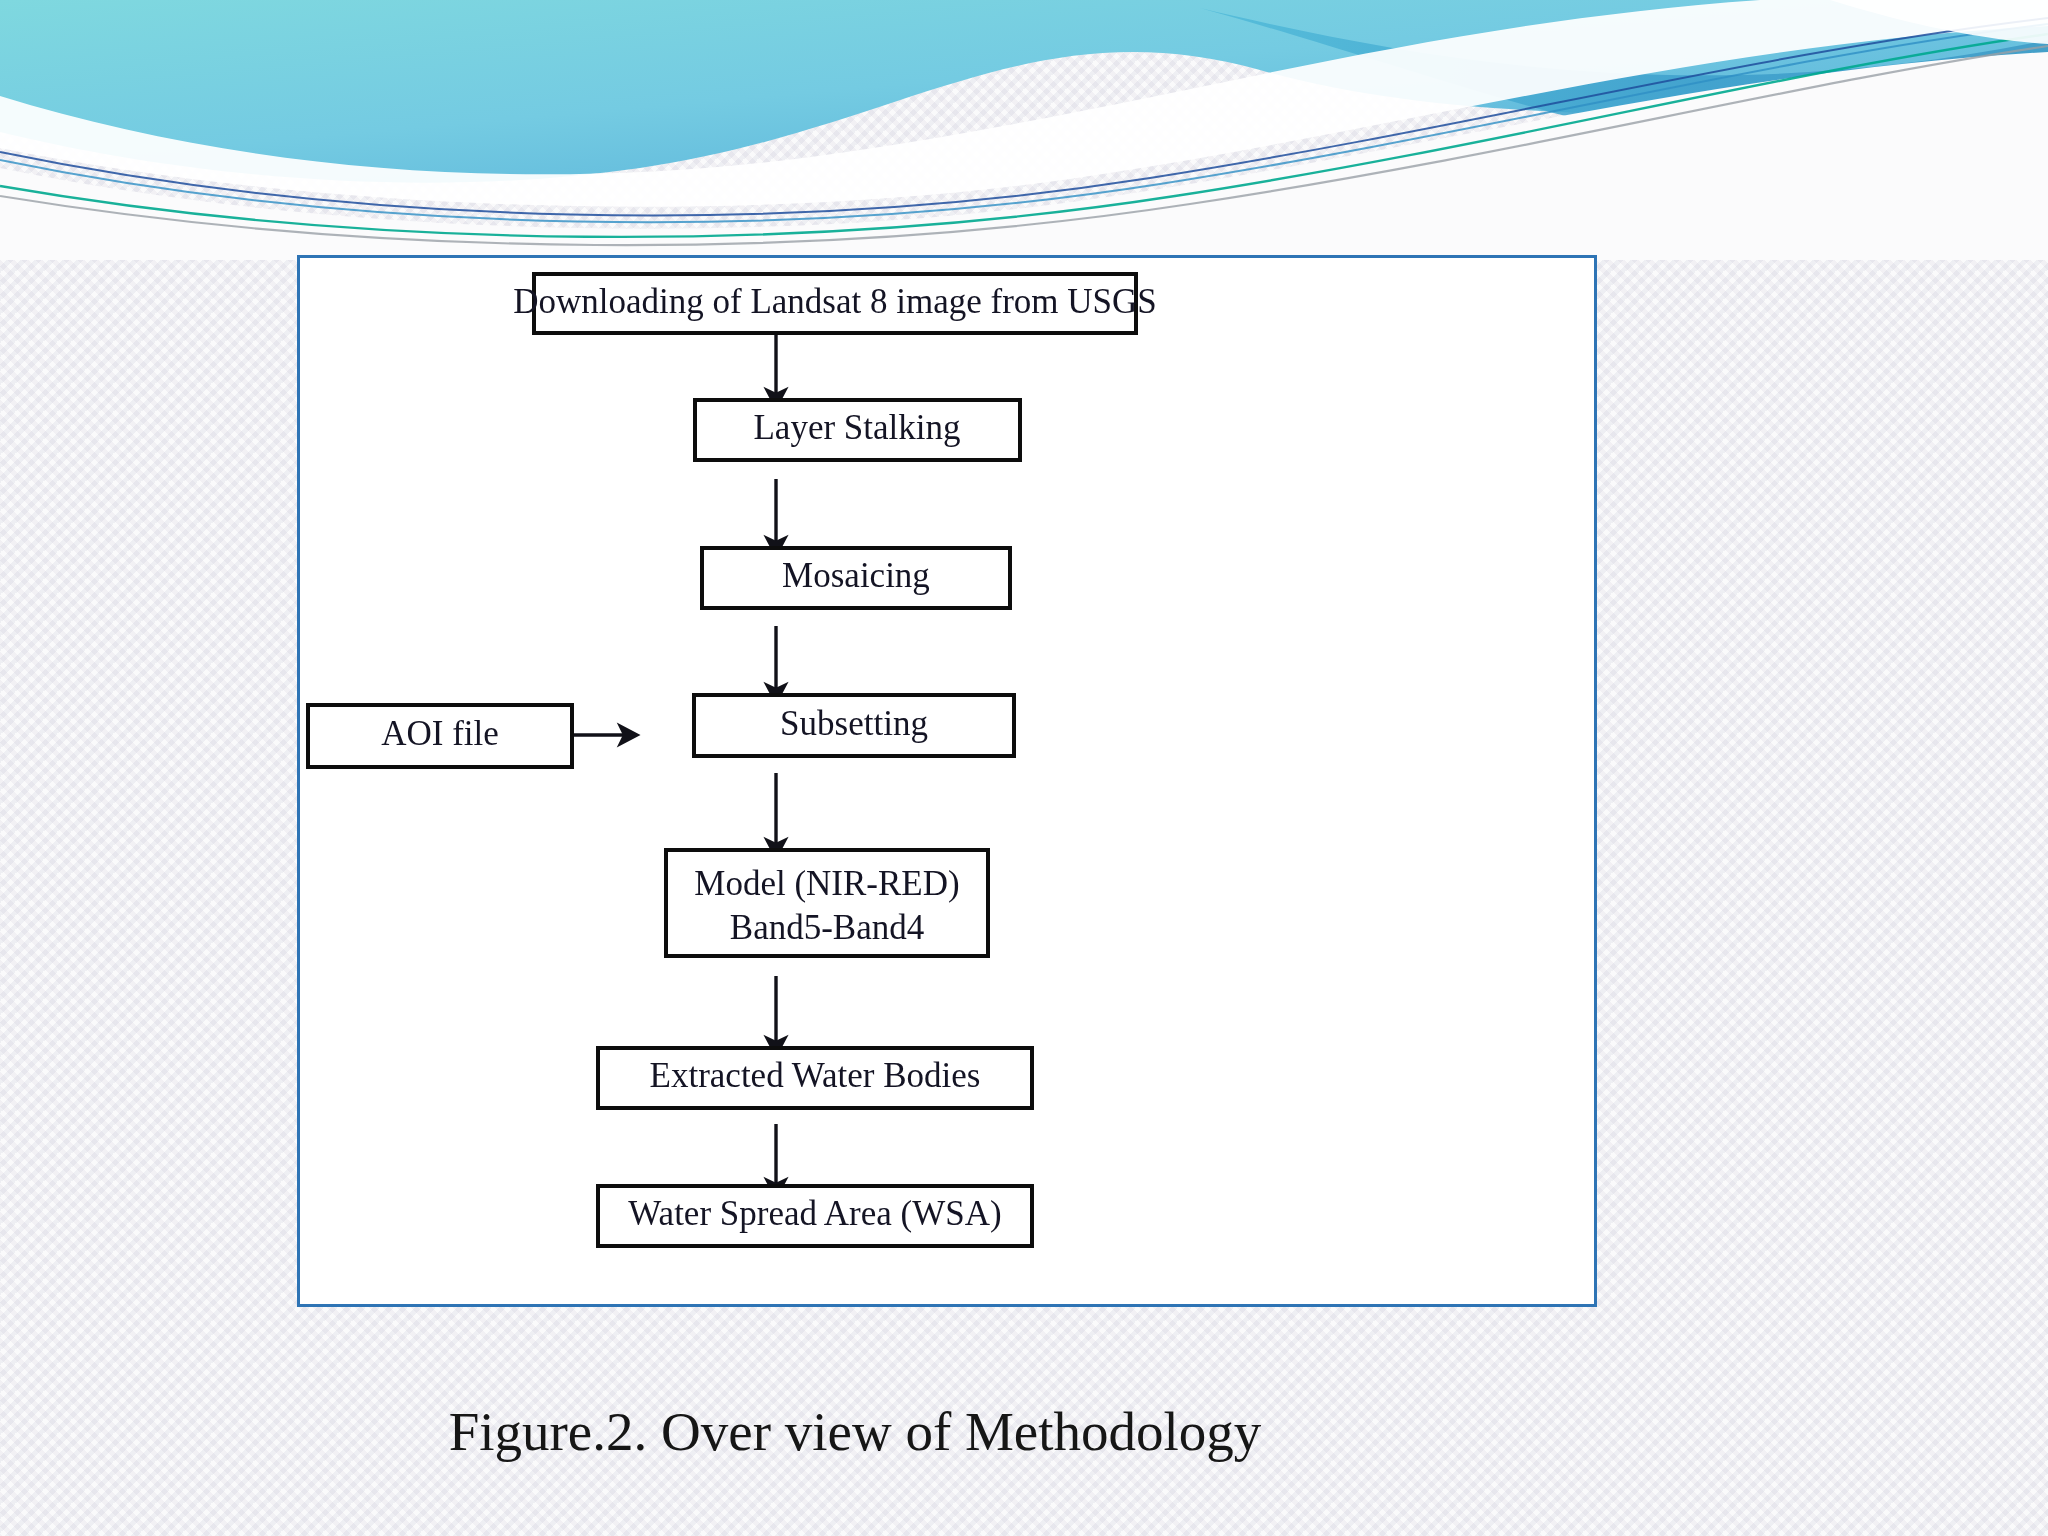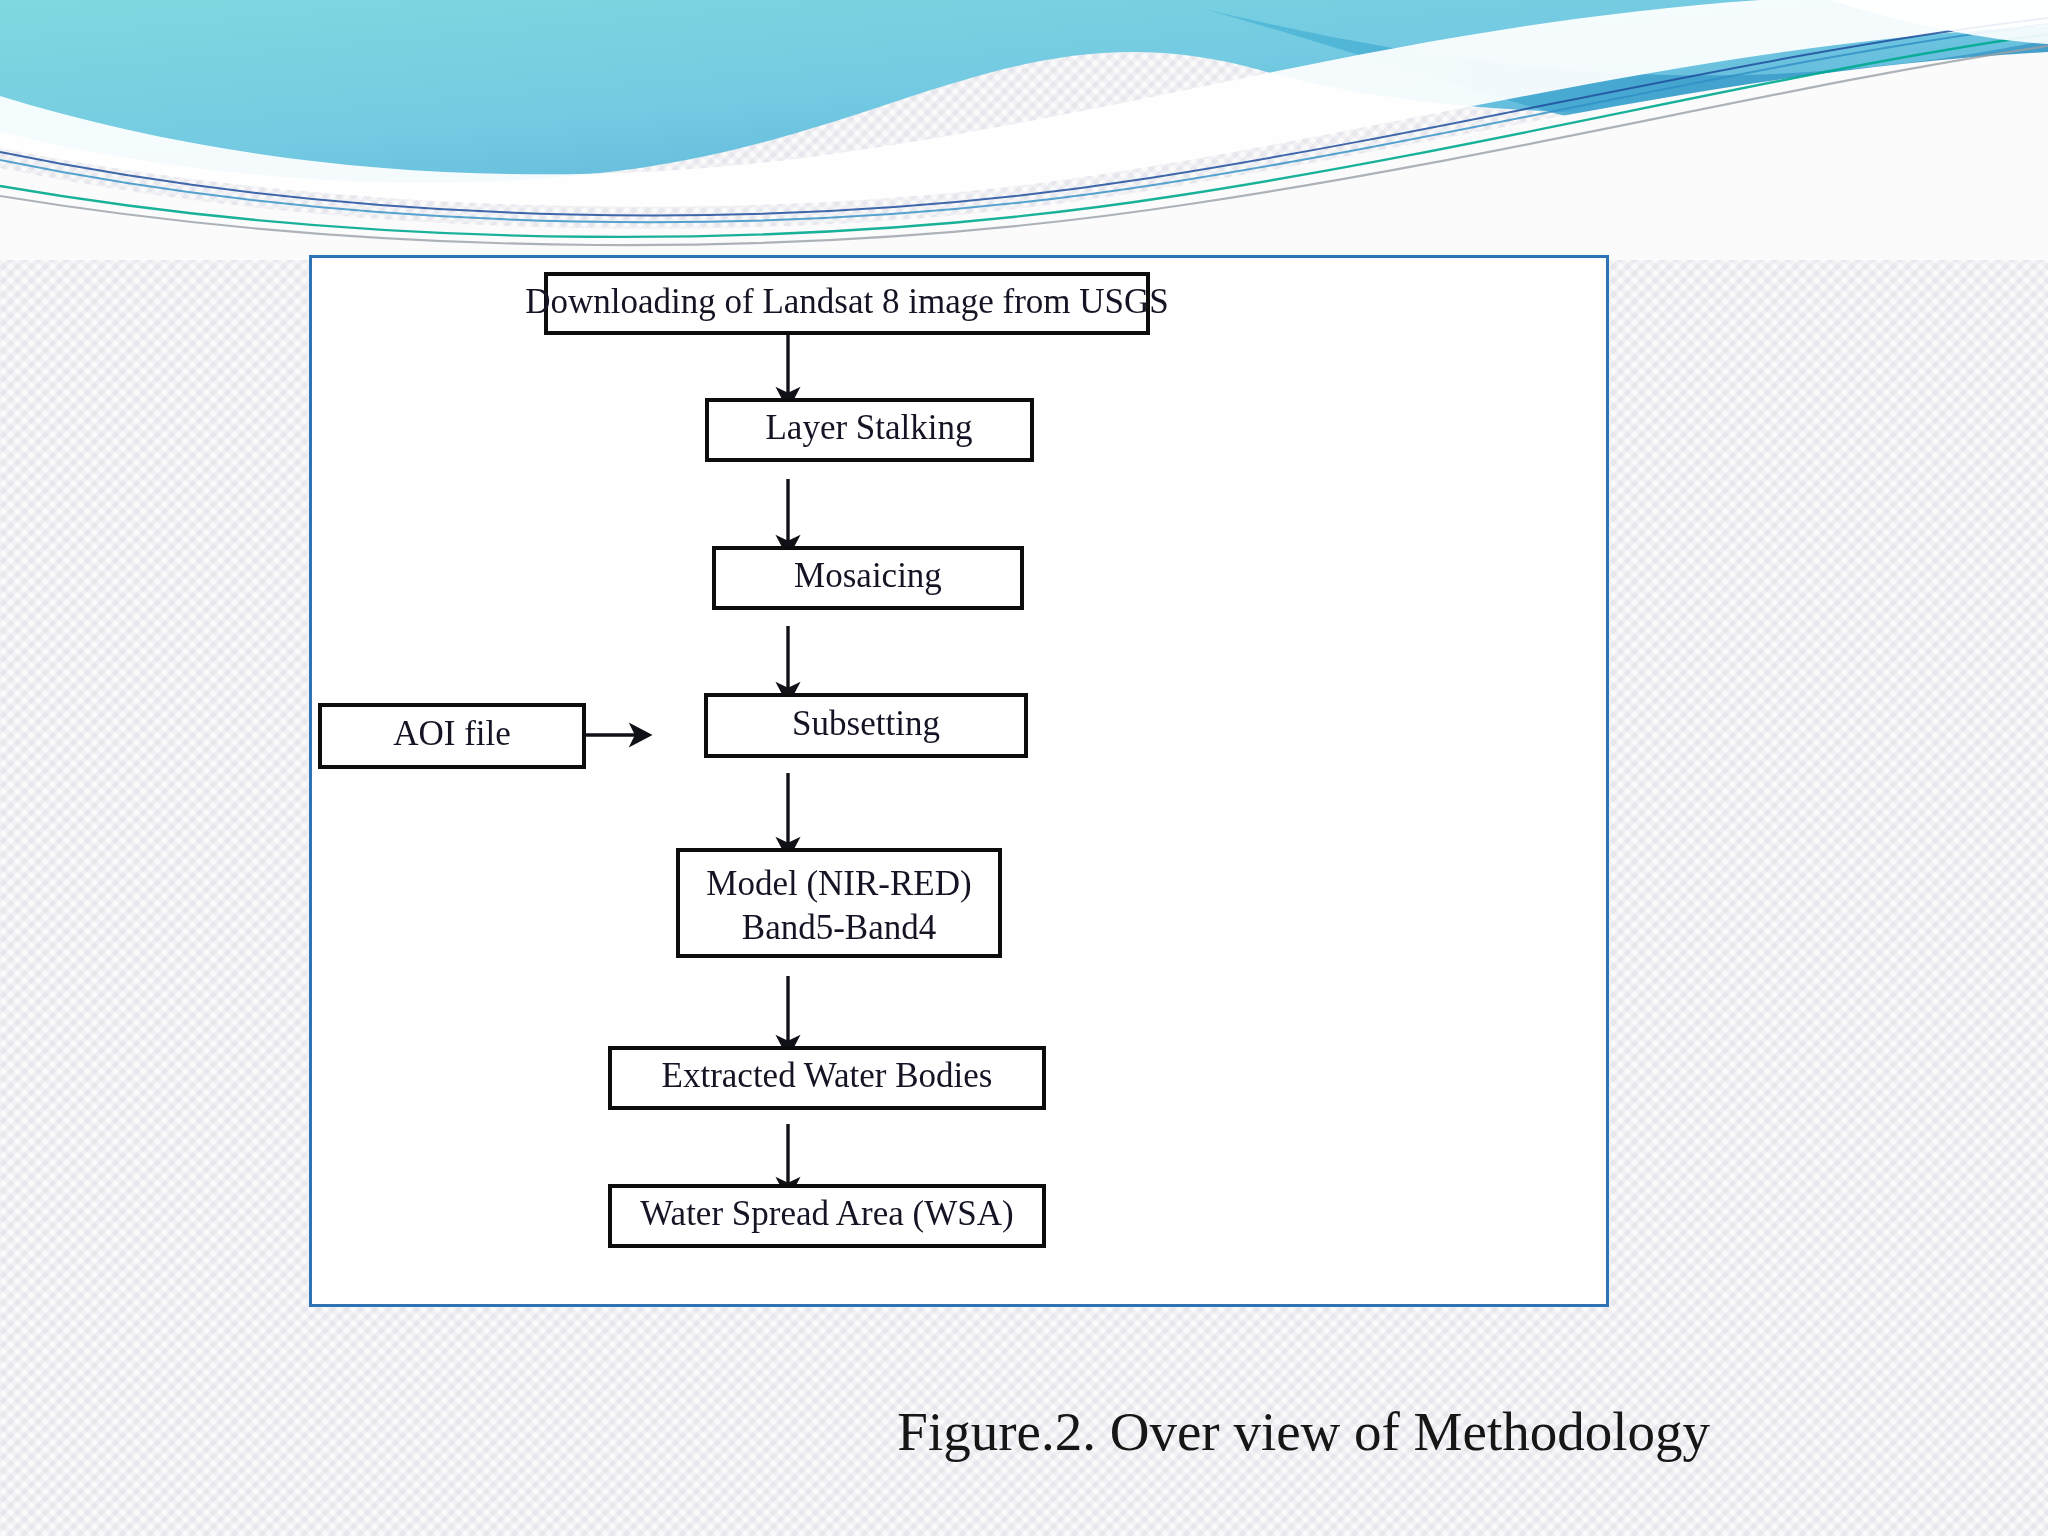--- a/index.html
+++ b/index.html
@@ -47,21 +47,21 @@
     font-size: 62px;
     line-height: 1;
     color: #FF0000;
     white-space: nowrap;
     letter-spacing: 0.2px;
   }
 
   
   #figure-panel {
     position: absolute;
-    left: 309px;
+    left: 297px;
     top: 255px;
     width: 1300px;
     height: 1052px;
     border: 3px solid #2E74B5;
     background: #ffffff;
     box-sizing: border-box;
   }
 
   #flow-svg {
     position: absolute;
@@ -88,21 +88,21 @@
     stroke-width: 3.4;
     fill: none;
   }
 
   
   #figure-caption {
     position: absolute;
     left: 0;
     top: 1400px;
     width: 1710px;
-    text-align: right;
+    text-align: center;
     font-family: "Liberation Serif", "DejaVu Serif", serif;
     font-size: 55px;
     color: #161616;
     white-space: nowrap;
   }
 </style>
 </head>
 <body>
 
 <div id="slide">

